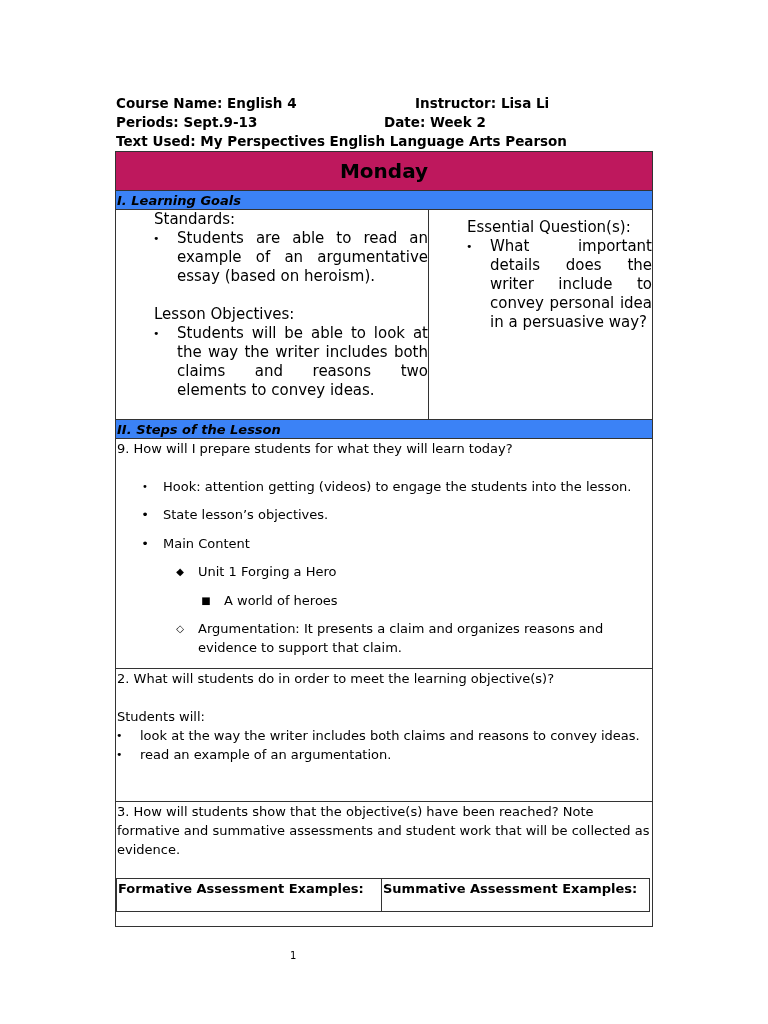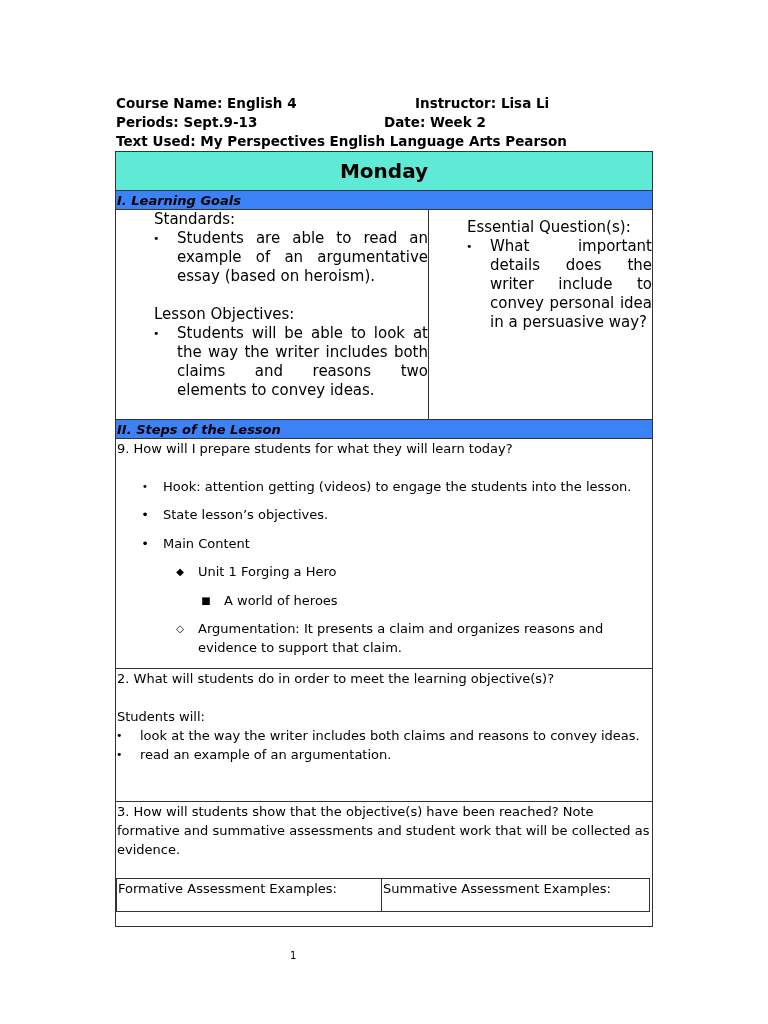--- a/index.html
+++ b/index.html
@@ -2,39 +2,39 @@
 <html><head>
 <meta charset="utf-8">
 <style>
   html, body { margin:0; padding:0; background:#ffffff; }
   body { width:768px; height:1024px; position:relative; font-family:"DejaVu Sans", sans-serif; color:#000; overflow:hidden; }
   .hdr { position:absolute; left:116px; font-weight:bold; font-size:13.5px; line-height:19px; white-space:nowrap; }
   .hdr span { position:absolute; white-space:nowrap; }
   .outer { position:absolute; left:115px; top:151px; width:536px; border:1px solid #333; }
   .row { position:relative; border-bottom:1px solid #333; box-sizing:border-box; }
   .row:last-child { border-bottom:none; }
-  .title-row { height:39px; background:#5eead4; text-align:center; font-weight:bold; font-size:20px; line-height:39px; }
+  .title-row { height:39px; background:#be185d; text-align:center; font-weight:bold; font-size:20px; line-height:39px; }
   .sec-row { height:19px; background:#3b82f6; font-weight:bold; font-style:italic; font-size:13px; line-height:19px; padding-left:1px; }
   .goals-row { height:210px; display:flex; }
   .col { box-sizing:border-box; font-size:15px; line-height:19px;margin-left:37px; }
   .col.left { width:276px; border-right:1px solid #333; padding:0 0 0 1px; }
   .col.right { flex:1; padding:8px 0 0 1px; }
   .label { display:block; }
   .blist { margin:0; padding:0; list-style:none; }
   .blist li { position:relative; padding-left:23px; text-align:justify; }
   .blist li::before { content:"•"; position:absolute; left:-1px; top:0; font-size:11px; }
   .gap { height:19px; }
   .steps1 { height:230px; font-size:13px; line-height:19px; padding-left:1px; }
   .q { display:block; }
   .sub { position:absolute; font-size:13px; line-height:19px; }
   .sub .mk { position:absolute; left:-25px; width:14px; text-align:center; }
   .steps2 { height:133px; font-size:13px; line-height:19px; padding:0 1px; }
   .steps3 { height:124px; font-size:13px; line-height:19px; padding:0 1px; }
   .inner { position:absolute; left:0; top:76px; width:534px; height:32px; border-top:1px solid #333; border-bottom:1px solid #333; display:flex; }
-  .inner .ic { box-sizing:border-box; font-weight:normal; font-size:13px; line-height:19px; padding-left:1px; }
+  .inner .ic { box-sizing:border-box; font-weight:bold; font-size:13px; line-height:19px; padding-left:1px; }
   .inner .ic.l { width:266px; border-right:1px solid #333; border-left:1px solid #333; }
   .inner .ic.r { flex:1; border-right:1px solid #333; }
   .pagenum { position:absolute; left:290px; top:950px; font-size:10px; }
 </style>
 </head>
 <body>
 
 <div>
   <div class="hdr" style="top:94px;width:540px;">
     <span style="left:0;">Course Name: English 4</span>

